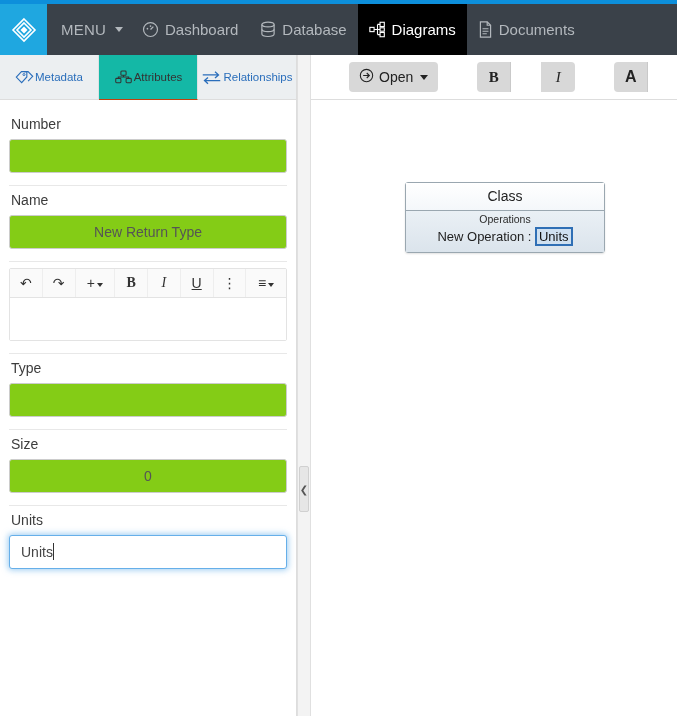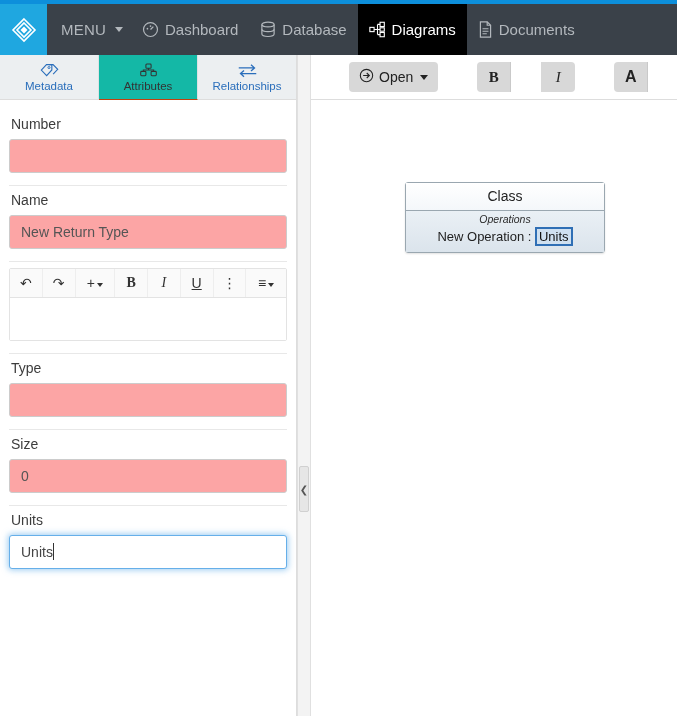--- a/index.html
+++ b/index.html
@@ -78,21 +78,21 @@
   }
   .tabstrip {
     display: flex;
     height: 45px;
     background: #eceff1;
     border-bottom: 1px solid #ddd;
   }
   .tab {
     flex: 1 1 0;
     display: flex;
-    flex-direction: column;
+    flex-direction: row;
     align-items: center;
     justify-content: center;
     gap: 1px;
     font-size: 11.5px;
     color: #2a6ebb;
     cursor: pointer;
     border-right: 1px solid #dde1e4;
     background: #eceff1;
   }
   .tab:last-child { border-right: none; }
@@ -116,26 +116,27 @@
     font-size: 14px;
     color: #3c3c3c;
     margin: 0 0 7px 2px;
     display: block;
   }
   .field-input {
     width: 100%;
     height: 34px;
     border: 1px solid #ccc;
     border-radius: 3px;
-    background: #fca5a5;
+    background: #84cc16;
     font-size: 14px;
     color: #555;
     padding: 0 11px;
     font-family: "Liberation Sans", sans-serif;
     outline: none;
+    text-align: center;
   }
   .field-input::placeholder { color: #999; }
   .caret {
     display: inline-block;
     width: 1px;
     height: 17px;
     background: #333;
     vertical-align: -3px;
     margin-left: 0px;
   }
@@ -302,21 +303,20 @@
     border-bottom: 1px solid #9aa7b0;
     background: linear-gradient(#ffffff, #f4f7fa);
     font-size: 14px;
   }
   .class-section {
     background: linear-gradient(#eaf0f5, #dbe4ec);
     padding: 2px 0 4px;
   }
   .class-section-title {
     text-align: center;
-    font-style: italic;
     font-size: 10.5px;
     color: #2b2b2b;
     padding-bottom: 2px;
   }
   .class-row {
     display: flex;
     align-items: center;
     justify-content: center;
     font-size: 13px;
     padding-bottom: 2px;

